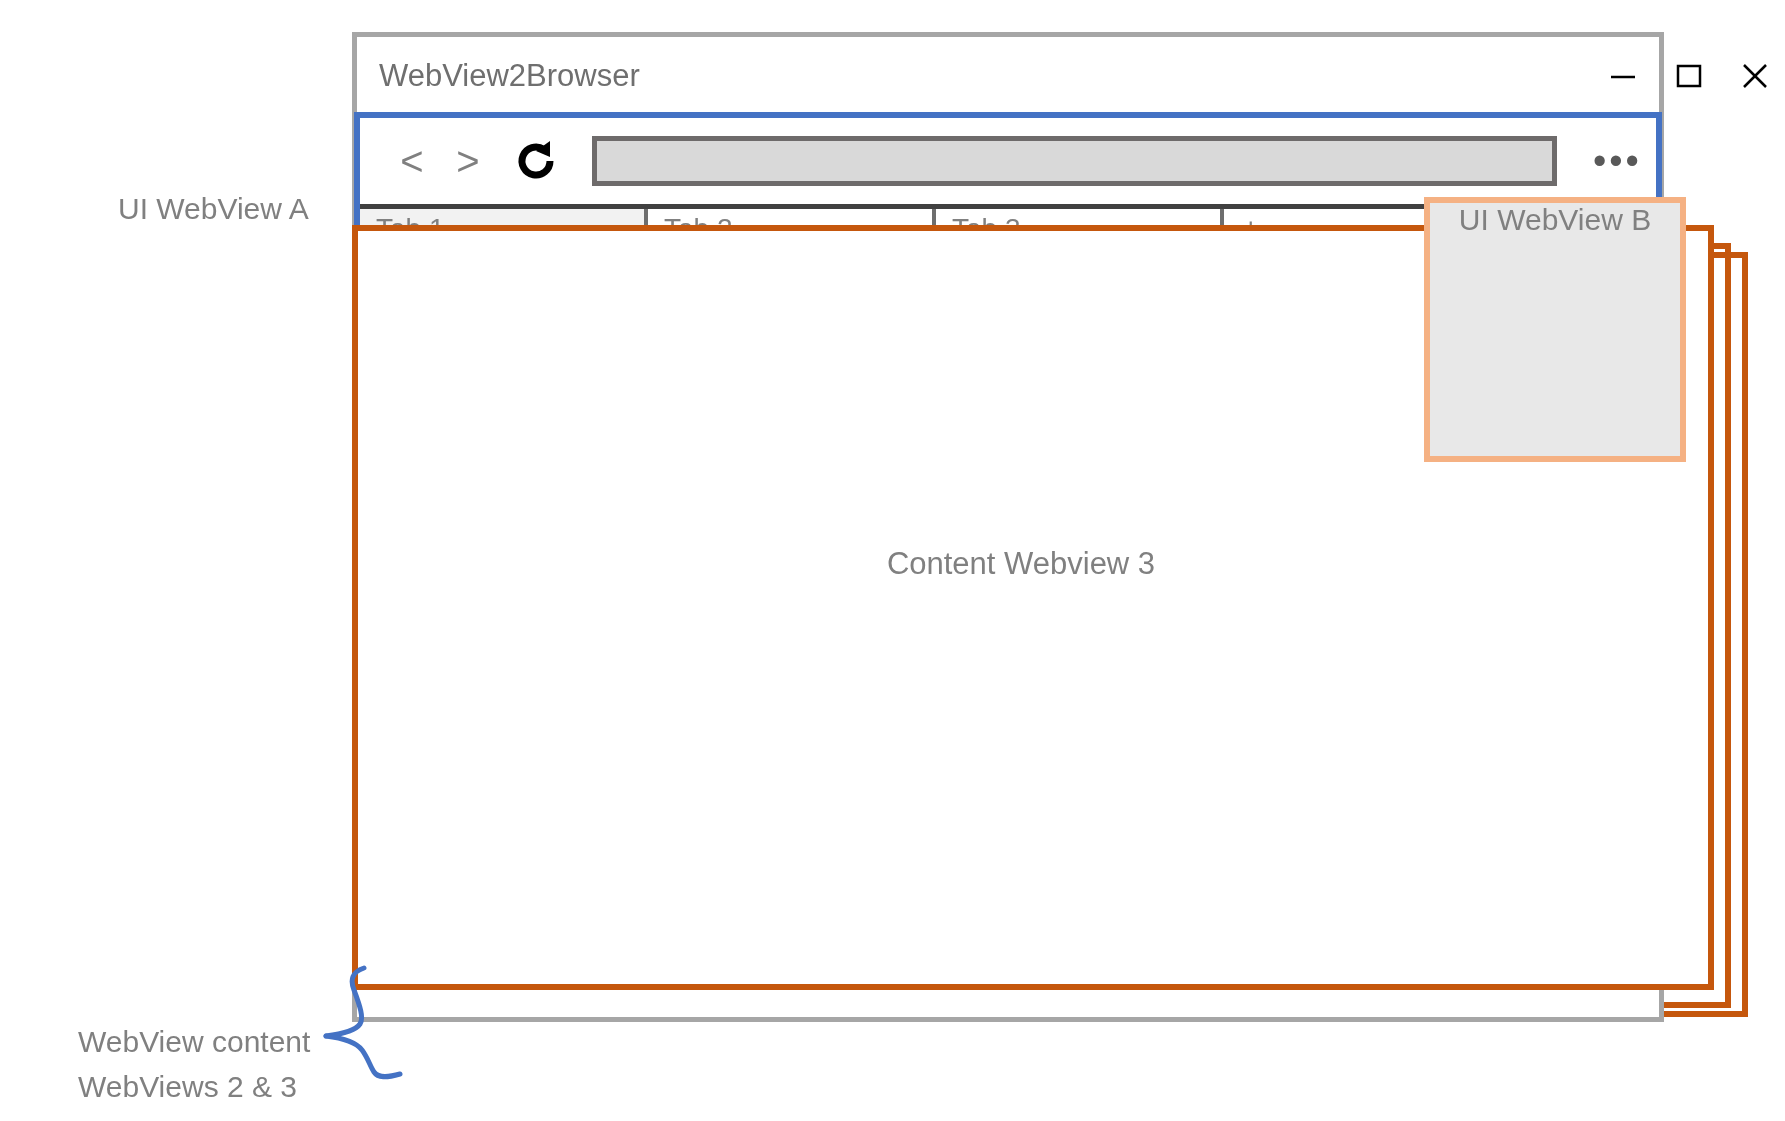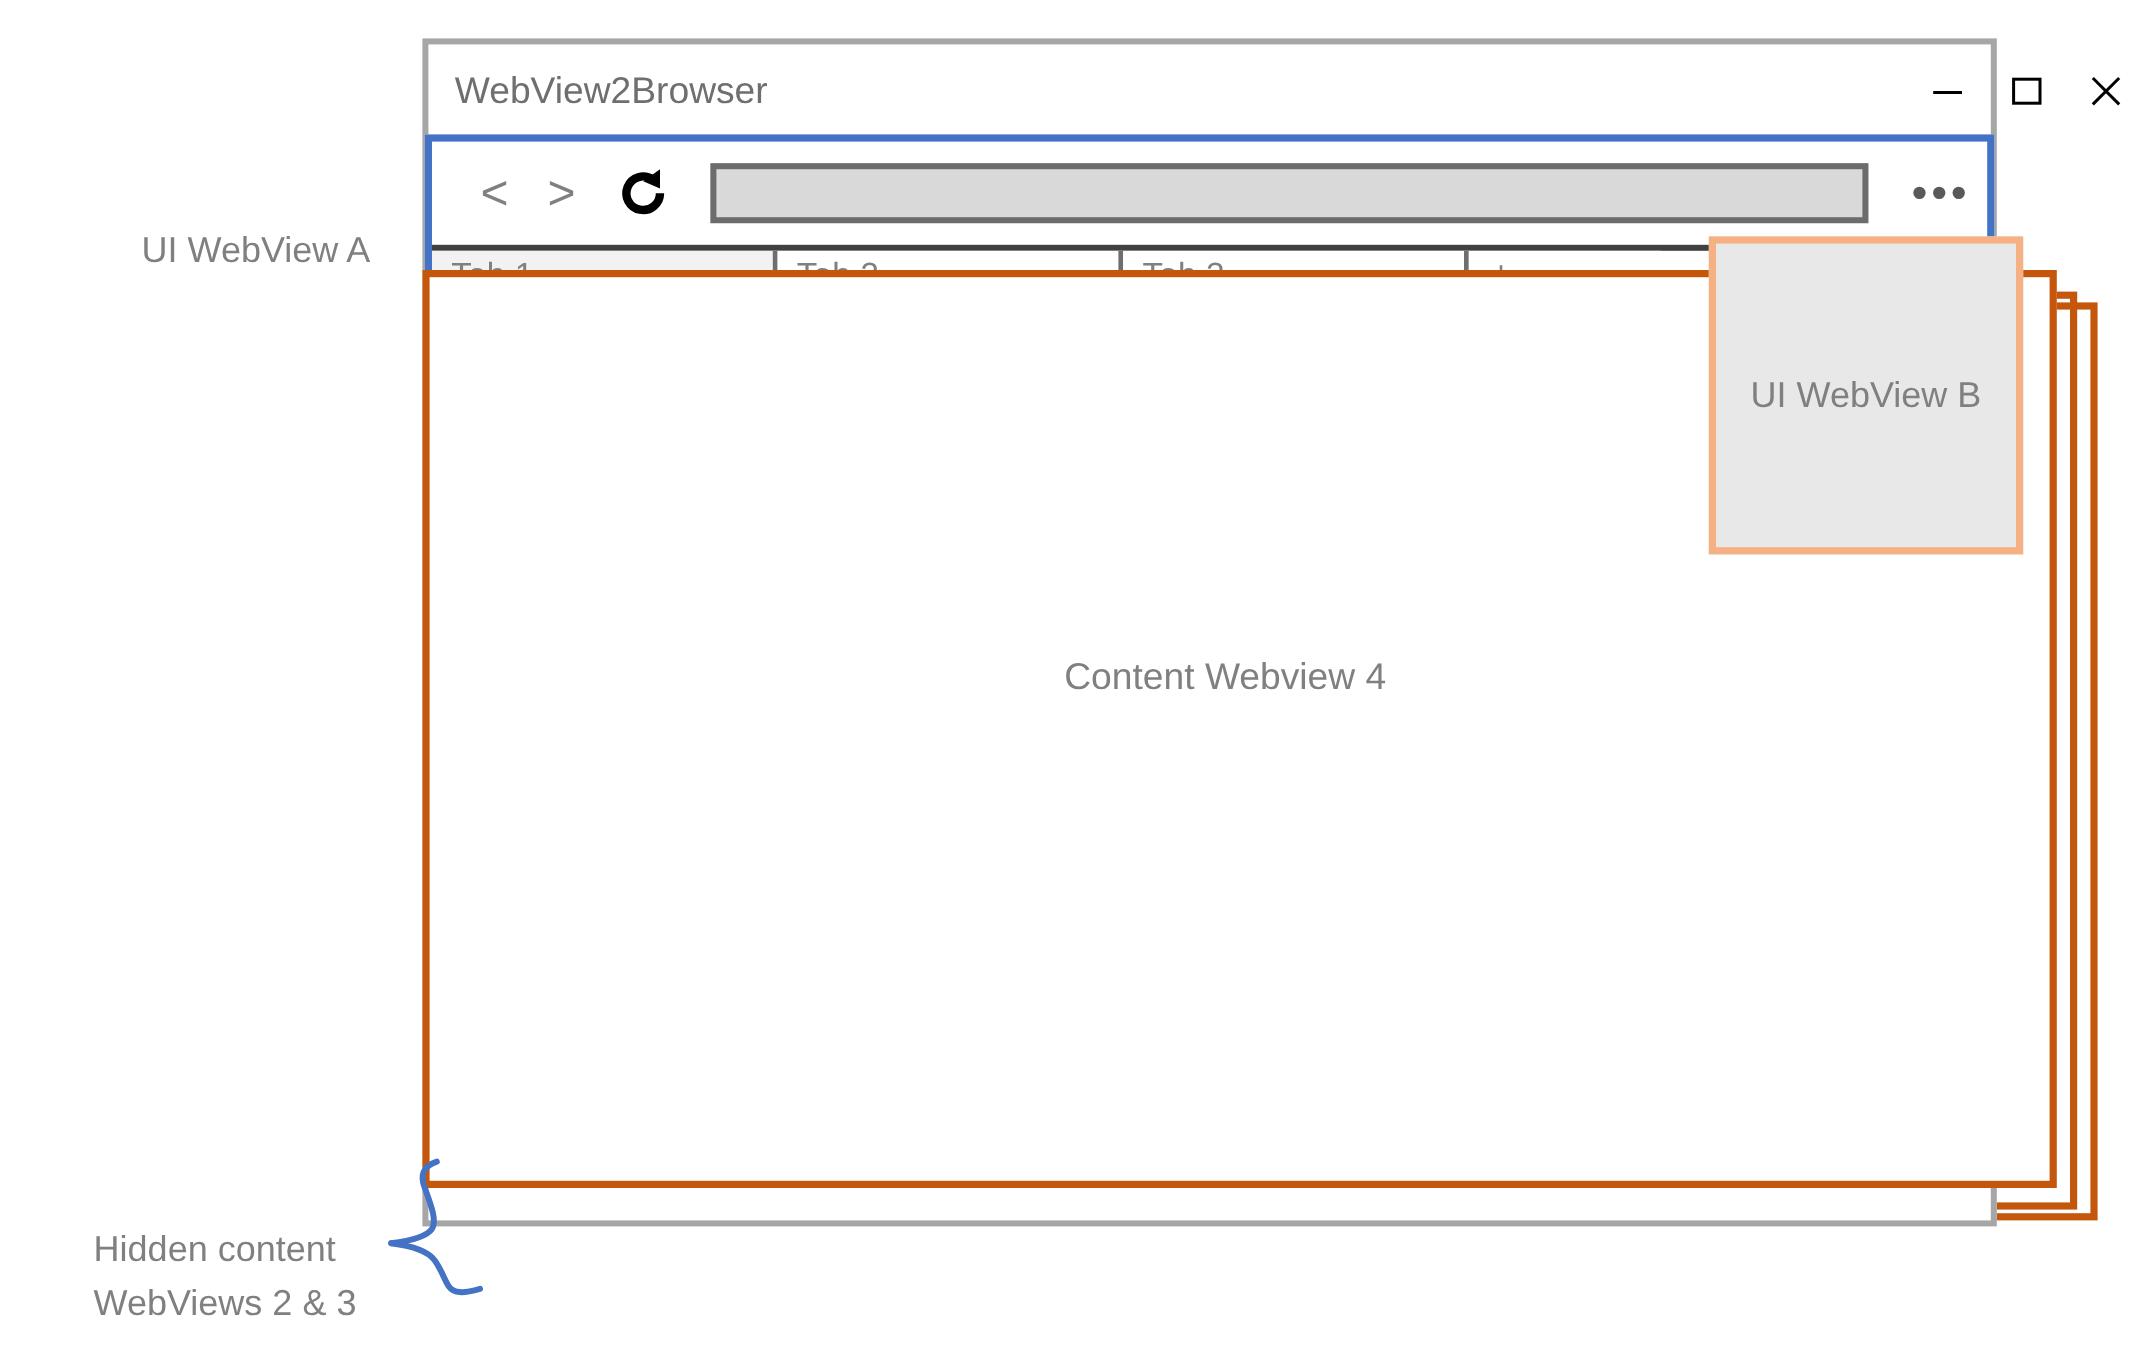--- a/index.html
+++ b/index.html
@@ -255,38 +255,37 @@
     position: absolute;
     left: 1424px;
     top: 197px;
     width: 262px;
     height: 265px;
     background: #e8e8e8;
     border: 6px solid #f5b183;
     box-sizing: border-box;
     z-index: 9;
     display: flex;
-    align-items: center;
     justify-content: center;
   }
   #ui-webview-b-label {
     color: #808080;
     font-size: 30px;
     white-space: nowrap;
   }
 </style>
 </head>
 <body>
 
 <div class="annot-label" id="ui-webview-a-label">UI WebView A</div>
 
 <div class="hidden-webview" id="hidden-webview-3"></div>
 <div class="hidden-webview" id="hidden-webview-2"></div>
 
-<div class="annot-label" id="hidden-label"><span>Hidden content</span><br><span>WebViews 2 &amp; 3</span></div>
+<div class="annot-label" id="hidden-label"><span>WebView content</span><br><span>WebViews 2 &amp; 3</span></div>
 
 <svg id="brace-annotation" viewBox="0 0 120 118">
   <path d="M 52 6 C 40 10 38 18 42 28 C 48 44 52 56 48 62 C 44 68 30 72 14 74" fill="none" stroke="#4472c4" stroke-width="5" stroke-linecap="round"></path>
   <path d="M 14 74 C 30 76 44 80 50 88 C 56 96 58 104 62 110 C 66 116 74 116 88 112" fill="none" stroke="#4472c4" stroke-width="5" stroke-linecap="round"></path>
 </svg>
 
 <div id="app-window">
 
   <div id="window-frame"></div>
 
@@ -335,18 +334,18 @@
       <div class="tab active" id="tab-0">Tab 1</div>
       <div class="tab" id="tab-1">Tab 2</div>
       <div class="tab" id="tab-2">Tab 3</div>
       <div id="new-tab-button">+</div>
     </div>
 
   </div>
 </div>
 
 <div id="content-webview-1">
-  <div id="content-webview-1-label">Content Webview 4</div>
+  <div id="content-webview-1-label">Content Webview 3</div>
 </div>
 
 <div id="ui-webview-b">
   <div id="ui-webview-b-label">UI WebView B</div>
 </div>
 
 </body></html>

